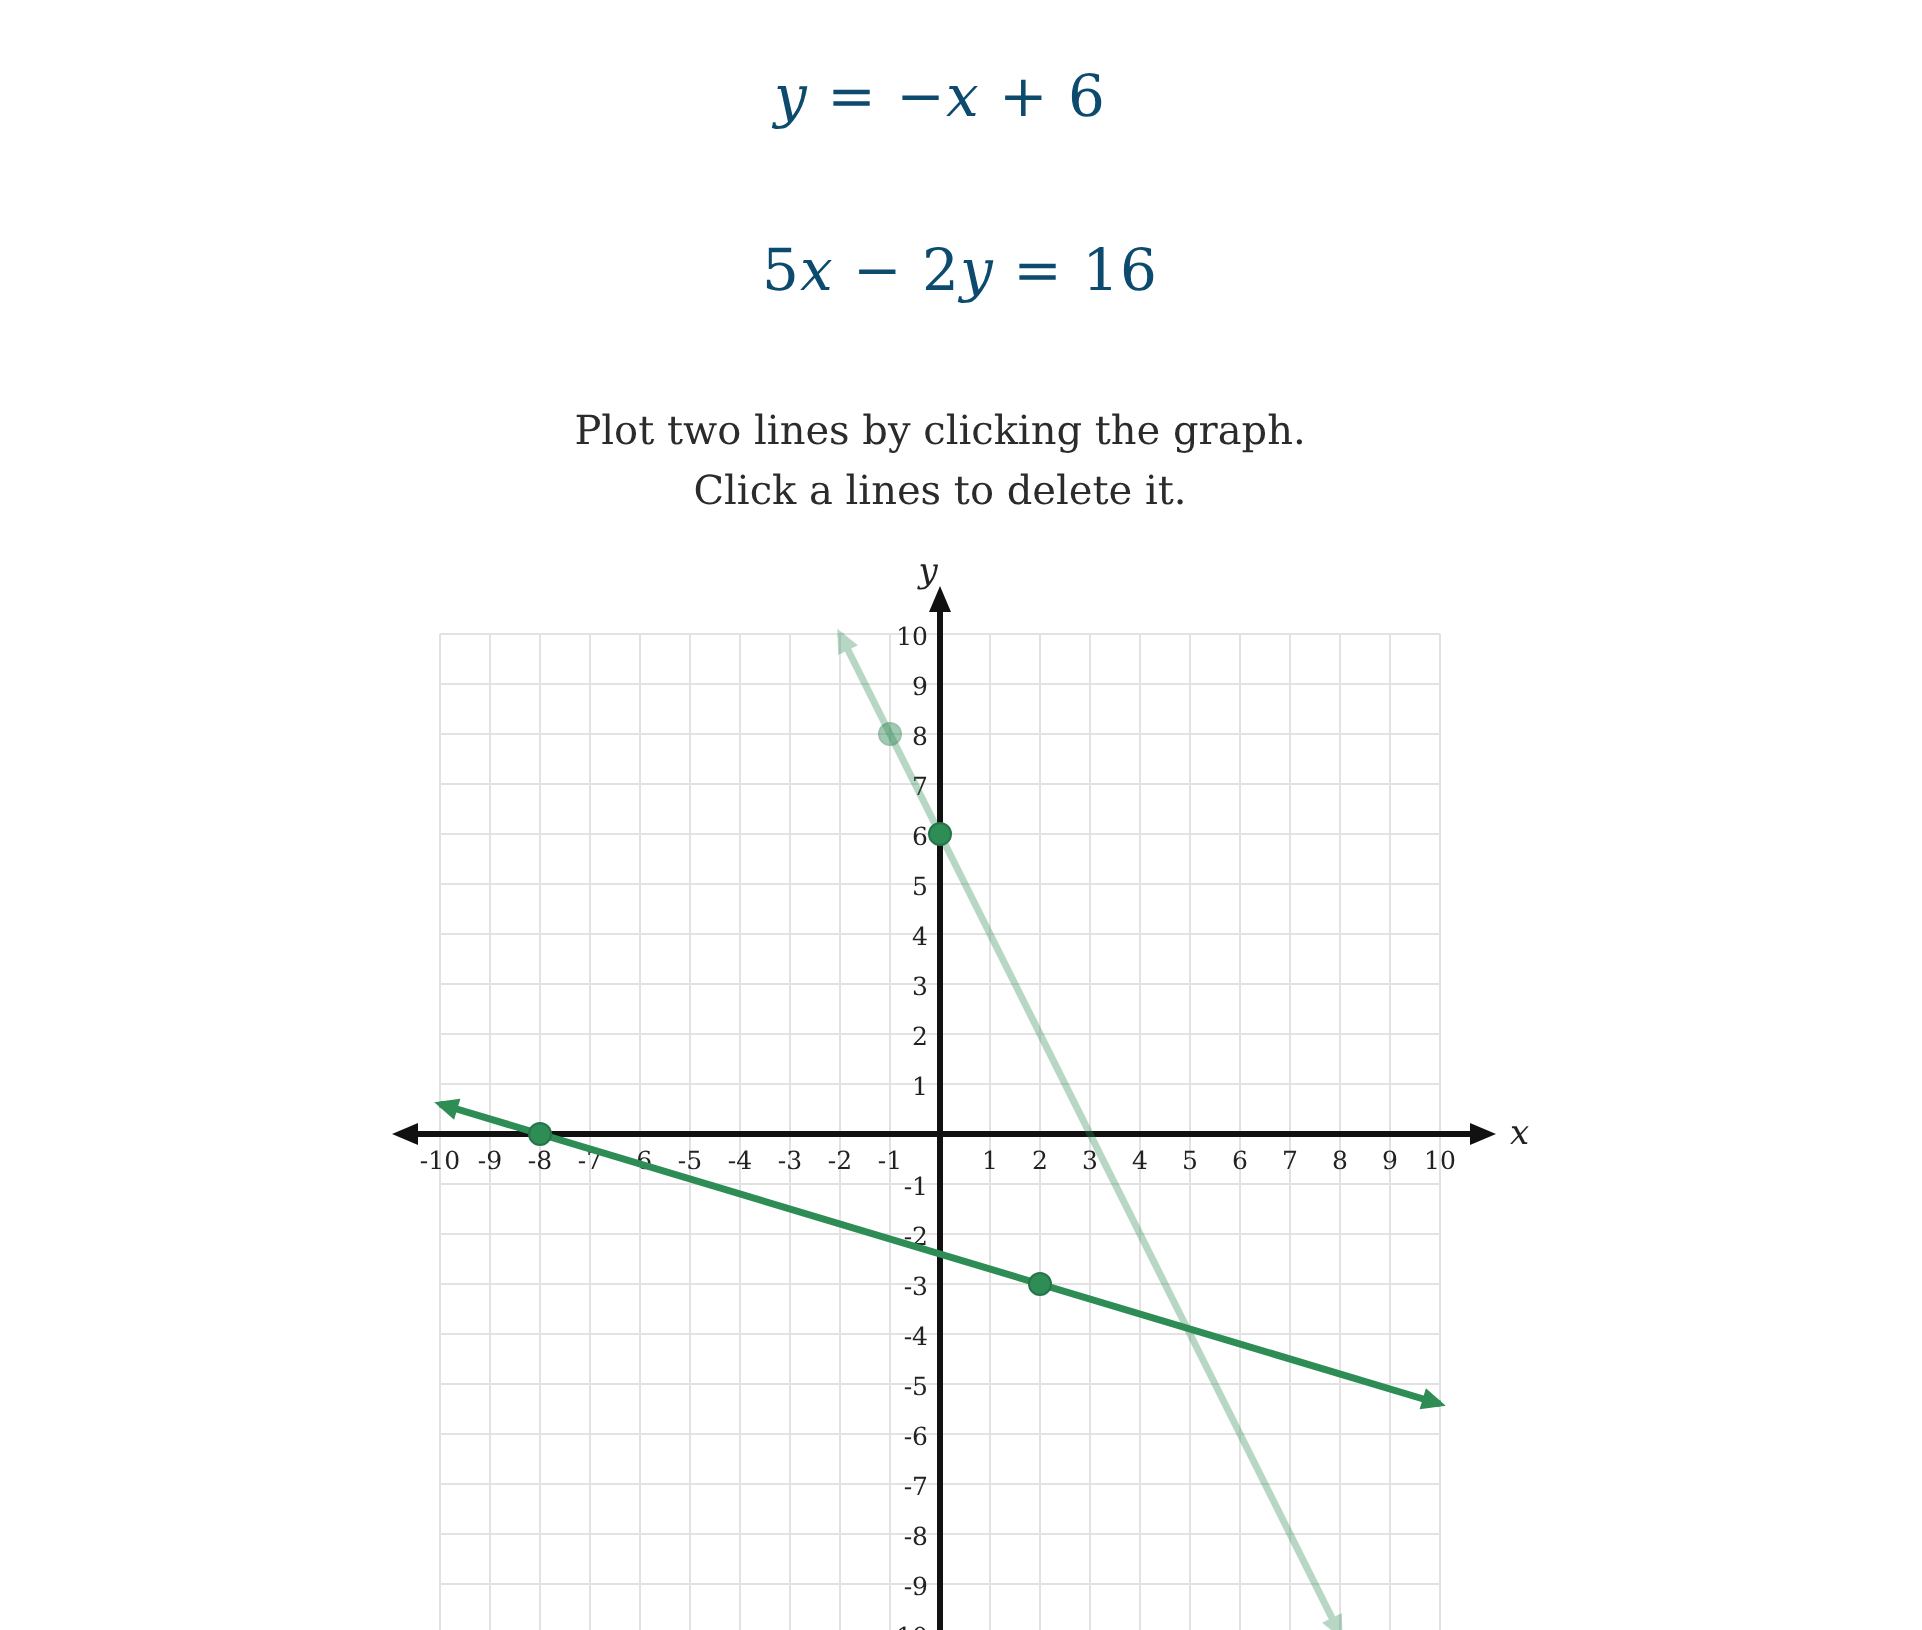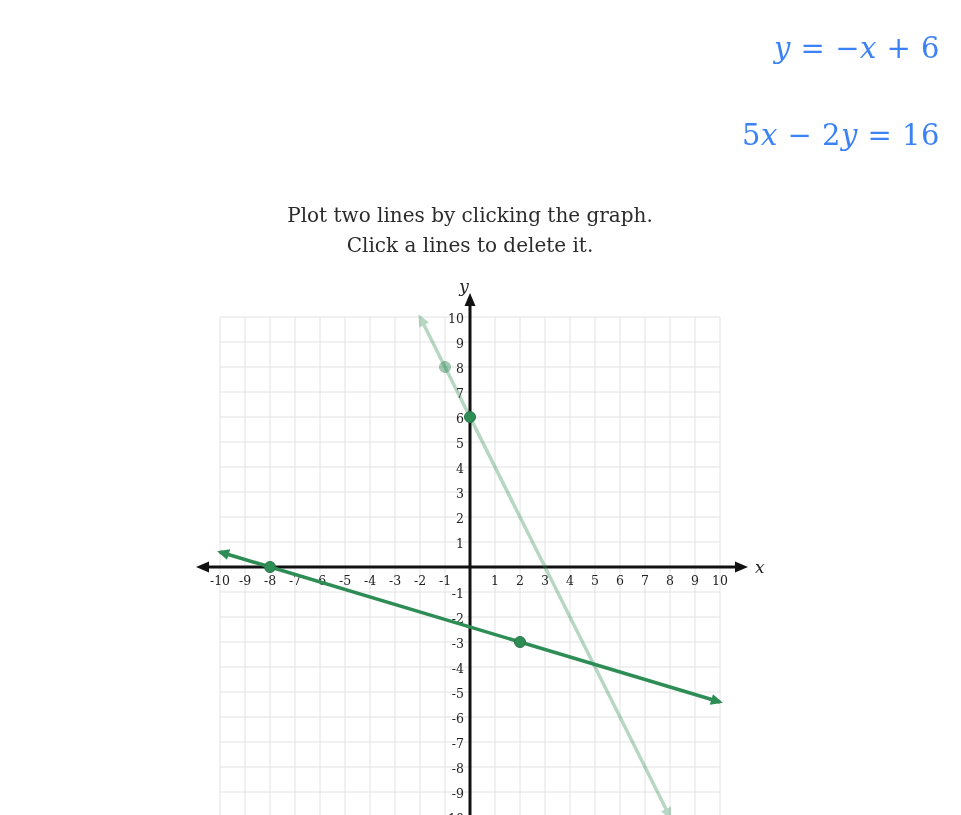--- a/index.html
+++ b/index.html
@@ -11,23 +11,22 @@
   .wrap {
     width: 940px;
     padding-top: 28px;
     text-align: center;
     font-family: "DejaVu Serif", serif;
     color: #1a1a1a;
   }
   .equation {
     font-size: 29px;
     line-height: 40px;
-    color: #3b82f6;
+    color: #0c4a6e;
     letter-spacing: 0.5px;
-    text-align: right;
   }
   .equation i { font-style: italic; }
   .equation.second { margin-top: 47px; margin-left: 20px; }
   .instructions {
     margin-top: 45px;
     font-size: 20px;
     line-height: 30px;
     color: #2b2b2b;
   }
   svg.graph {

